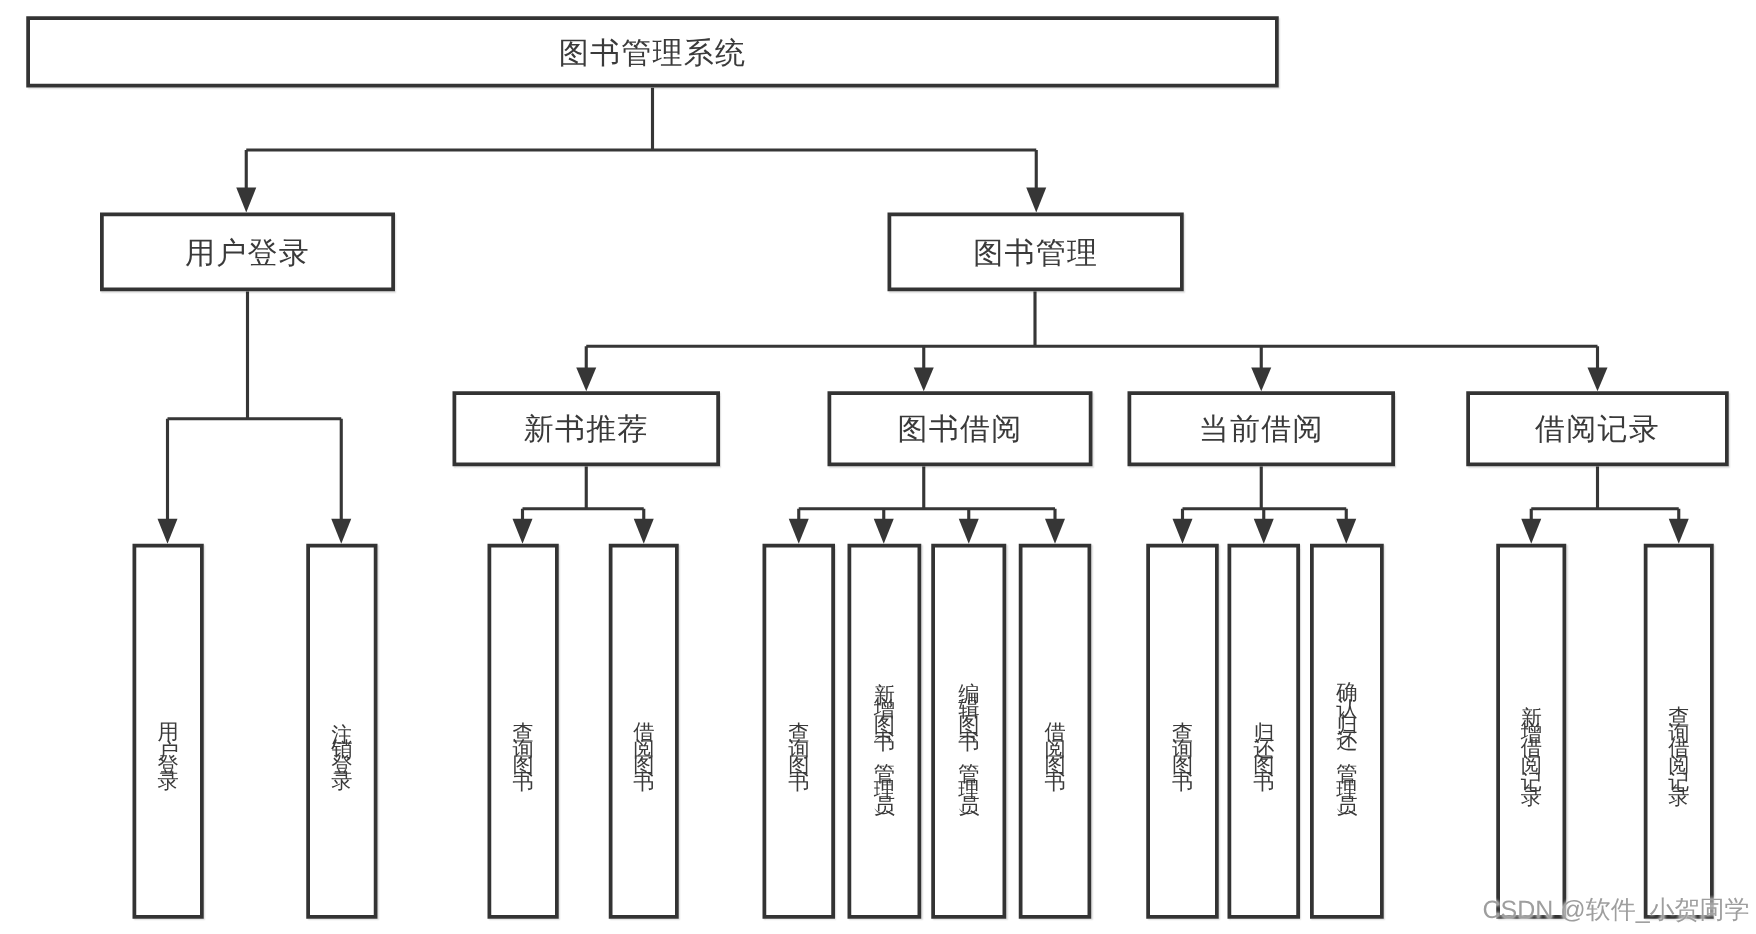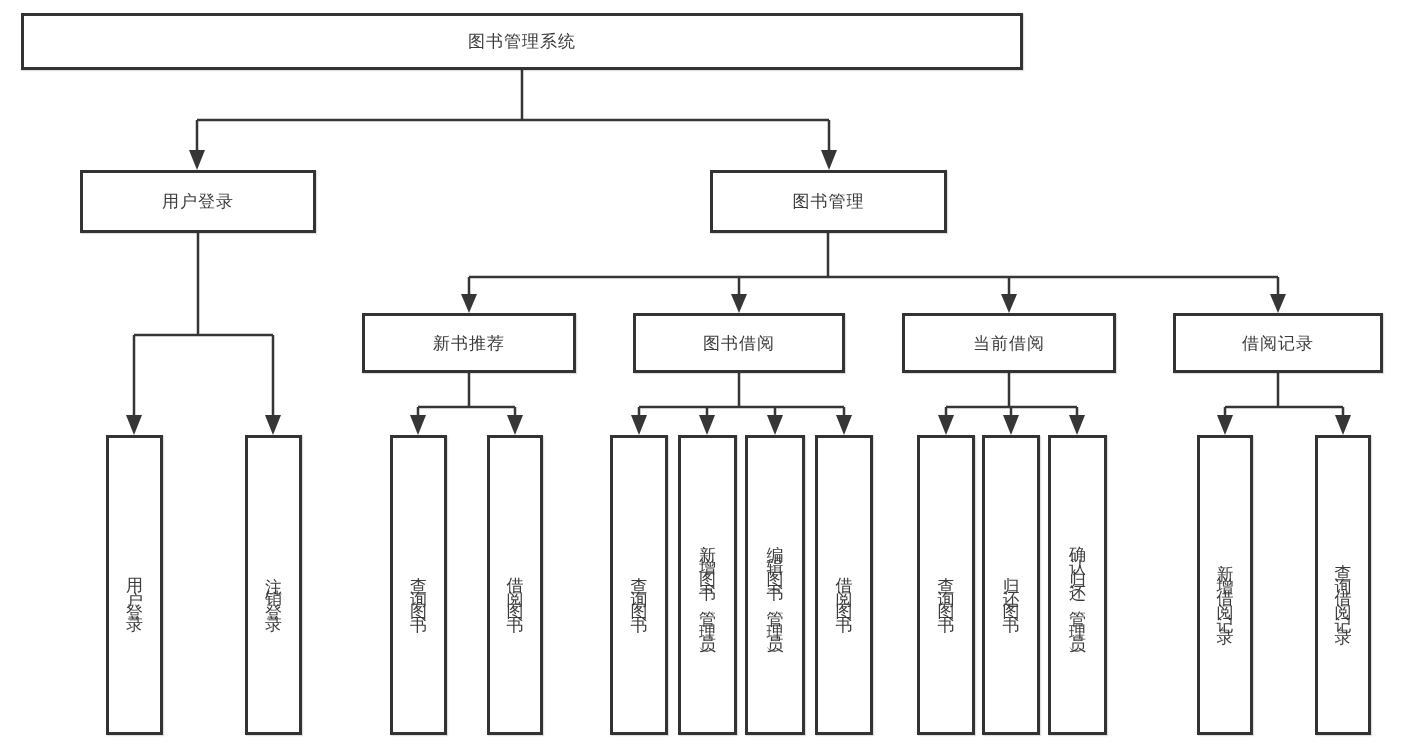--- a/index.html
+++ b/index.html
@@ -21,21 +21,21 @@
     position: absolute;
     box-sizing: border-box;
     border: 3px solid #333333;
     background: #ffffff;
     color: #3a3a3a;
     display: flex;
     align-items: center;
     justify-content: center;
     box-shadow: 1px 1px 1px rgba(0,0,0,0.12);
   }
-  .hnode { font-size: 17px; letter-spacing: 1px; }
+  .hnode { font-size: 24px; letter-spacing: 1px; }
   .vnode {
     writing-mode: vertical-rl;
     text-orientation: mixed;
     font-size: 17px;
     letter-spacing: 13px;
     line-height: 1;
     padding-top: 10px;
   }
   .watermark {
     position: absolute;
@@ -45,21 +45,21 @@
     color: #9e9e9e;
     z-index: 5;
     white-space: nowrap;
     text-shadow: 0 0 3px #ffffff, 0 0 3px #ffffff;
   }
   
   #n-root { left: 21px;  top: 13px;  width: 1002px; height: 57px; }
   #n-l2a  { left: 80px;  top: 170px; width: 236px;  height: 63px; }
   #n-l2b  { left: 710px; top: 170px; width: 237px;  height: 63px; }
   #n-l3a  { left: 362px;  top: 313px; width: 214px; height: 60px; }
-  #n-l3b  { left: 633px;  top: 313px; width: 212px; height: 60px; }
+  #n-l3b  { left: 662px;  top: 313px; width: 212px; height: 60px; }
   #n-l3c  { left: 902px;  top: 313px; width: 214px; height: 60px; }
   #n-l3d  { left: 1173px; top: 313px; width: 210px; height: 60px; }
   .leaf { top: 435px; height: 300px; }
   #lf0  { left: 106px;  width: 57px; }
   #lf1  { left: 245px;  width: 57px; }
   #lf2  { left: 390px;  width: 57px; }
   #lf3  { left: 487px;  width: 56px; }
   #lf4  { left: 610px;  width: 58px; }
   #lf5  { left: 678px;  width: 59px; }
   #lf6  { left: 745px;  width: 60px; }
@@ -139,13 +139,14 @@
   <div class="node vnode leaf" id="lf4">查询图书</div>
   <div class="node vnode leaf" id="lf5">新增图书（管理员）</div>
   <div class="node vnode leaf" id="lf6">编辑图书（管理员）</div>
   <div class="node vnode leaf" id="lf7">借阅图书</div>
   <div class="node vnode leaf" id="lf8">查询图书</div>
   <div class="node vnode leaf" id="lf9">归还图书</div>
   <div class="node vnode leaf" id="lf10">确认归还（管理员）</div>
   <div class="node vnode leaf" id="lf11">新增借阅记录</div>
   <div class="node vnode leaf" id="lf12">查询借阅记录</div>
 
+  <div class="watermark">CSDN @软件_小贺同学</div>
 </div>
 
 </body></html>

